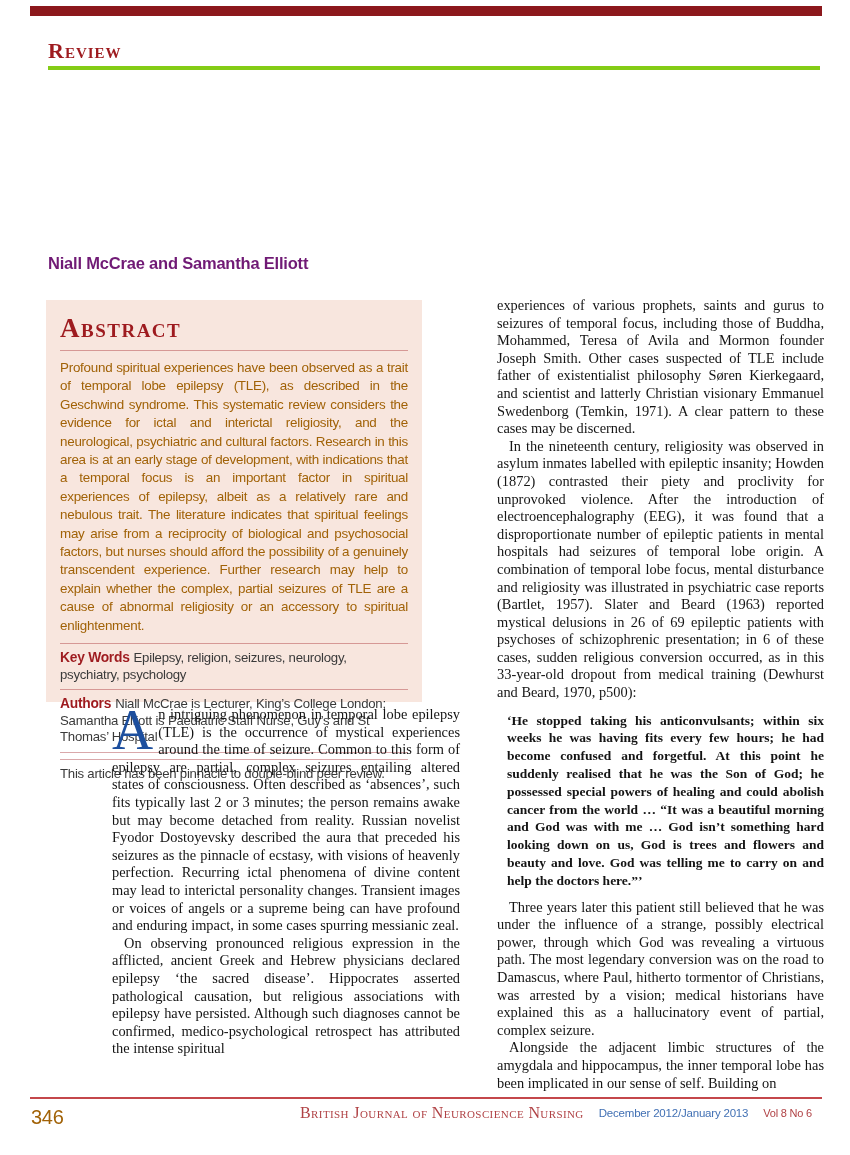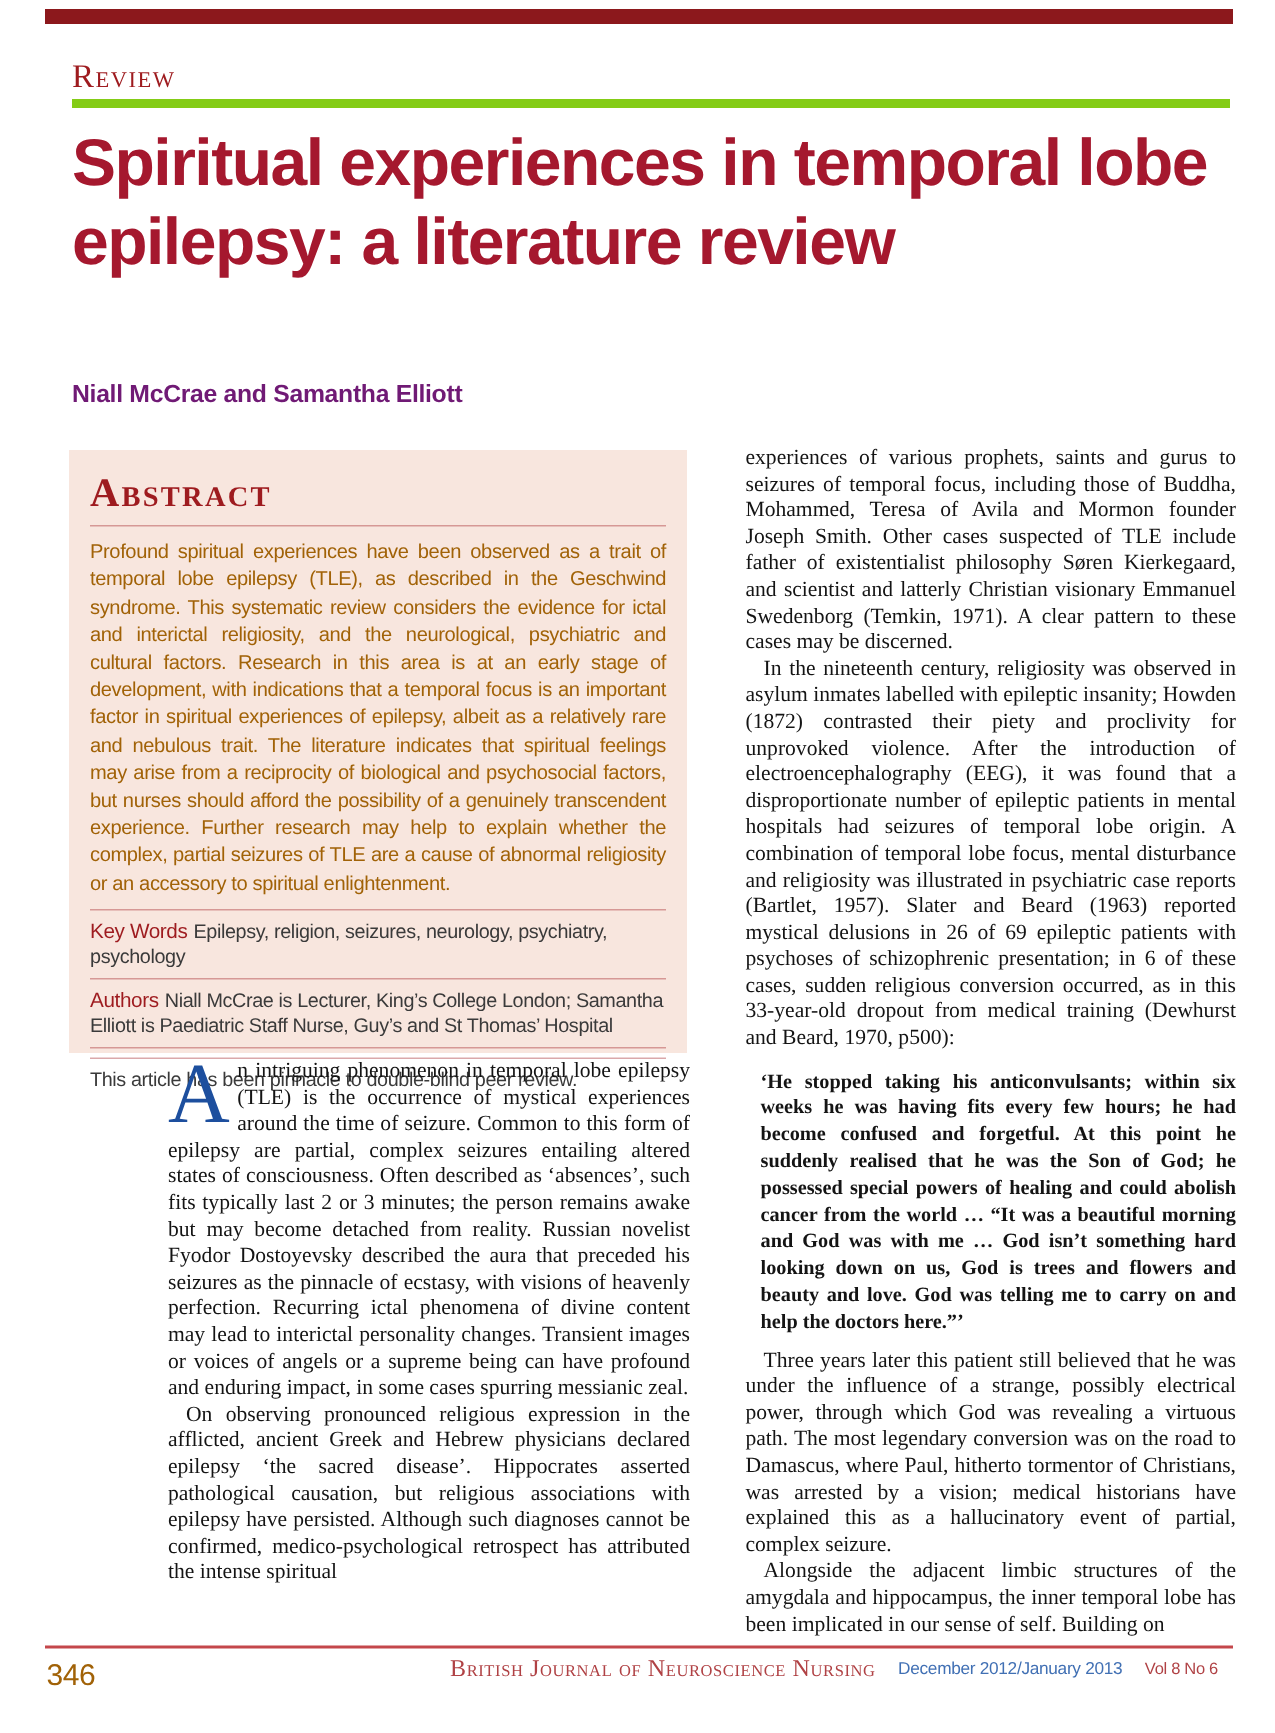--- a/index.html
+++ b/index.html
@@ -15,22 +15,23 @@
   .top-bar {
     position: absolute;
     left: 30px; top: 6px;
     width: 792px; height: 10px;
     background: #8c181c;
   }
   .review-header {
     position: absolute;
     left: 48px; top: 38px;
     width: 772px;
-    border-bottom: 6px solid #84cc16;
+    border-bottom: 4px solid #84cc16;
     padding-bottom: 2px;
+    font-weight: bold;
   }
   .review-header .kicker {
     font-family: "Liberation Serif", serif;
     font-variant: small-caps;
     font-size: 22px;
     letter-spacing: 1px;
     color: #9e1b1f;
   }
   .article-title {
     position: absolute;
@@ -48,21 +49,21 @@
     left: 48px; top: 254px;
     font-size: 16.5px;
     font-weight: bold;
     letter-spacing: -0.2px;
     color: #701a75;
   }
   
   .abstract-box {
     position: absolute;
     left: 46px; top: 300px;
-    width: 412px; height: 402px;
+    width: 376px; height: 402px;
     background: #f8e6de;
     padding: 13px 14px 12px 14px;
   }
   .abstract-box h2 {
     font-family: "Liberation Serif", serif;
     font-variant: small-caps;
     font-weight: bold;
     font-size: 27px;
     letter-spacing: 1.5px;
     color: #9e1b1f;
@@ -83,21 +84,21 @@
     margin-bottom: 8px;
   }
   .meta-row {
     font-size: 13.2px;
     line-height: 16.5px;
     letter-spacing: -0.25px;
     color: #3a3a3a;
     margin: 6px 0;
   }
   .meta-row .label {
-    font-weight: normal;
+    font-weight: bold;
     color: #9e1b1f;
     font-size: 13.8px;
     margin-right: 4px;
   }
   
   .col {
     position: absolute;
     font-family: "Liberation Serif", serif;
     font-size: 14.4px;
     line-height: 17.6px;
@@ -167,21 +168,20 @@
 <body>
 
 <div class="page">
 
   <div class="top-bar"></div>
 
   <div class="review-header">
     <span class="kicker">Review</span>
   </div>
 
-  <h1 class="article-title">Spiritual experiences in temporal lobe epilepsy: a literature review</h1>
 
   <div class="byline">Niall McCrae and Samantha Elliott</div>
 
   <div class="abstract-box">
     <h2>Abstract</h2>
     <hr class="abs-rule">
     <p class="abs-body">Profound spiritual experiences have been observed as a trait of temporal lobe epilepsy (TLE), as described in the Geschwind syndrome. This systematic review considers the evidence for ictal and interictal religiosity, and the neurological, psychiatric and cultural factors. Research in this area is at an early stage of development, with indications that a temporal focus is an important factor in spiritual experiences of epilepsy, albeit as a relatively rare and nebulous trait. The literature indicates that spiritual feelings may arise from a reciprocity of biological and psychosocial factors, but nurses should afford the possibility of a genuinely transcendent experience. Further research may help to explain whether the complex, partial seizures of TLE are a cause of abnormal religiosity or an accessory to spiritual enlightenment.</p>
     <hr class="abs-rule">
     <div class="meta-row"><span class="label">Key Words</span><span>Epilepsy, religion, seizures, neurology, psychiatry, psychology</span></div>
     <hr class="abs-rule">

